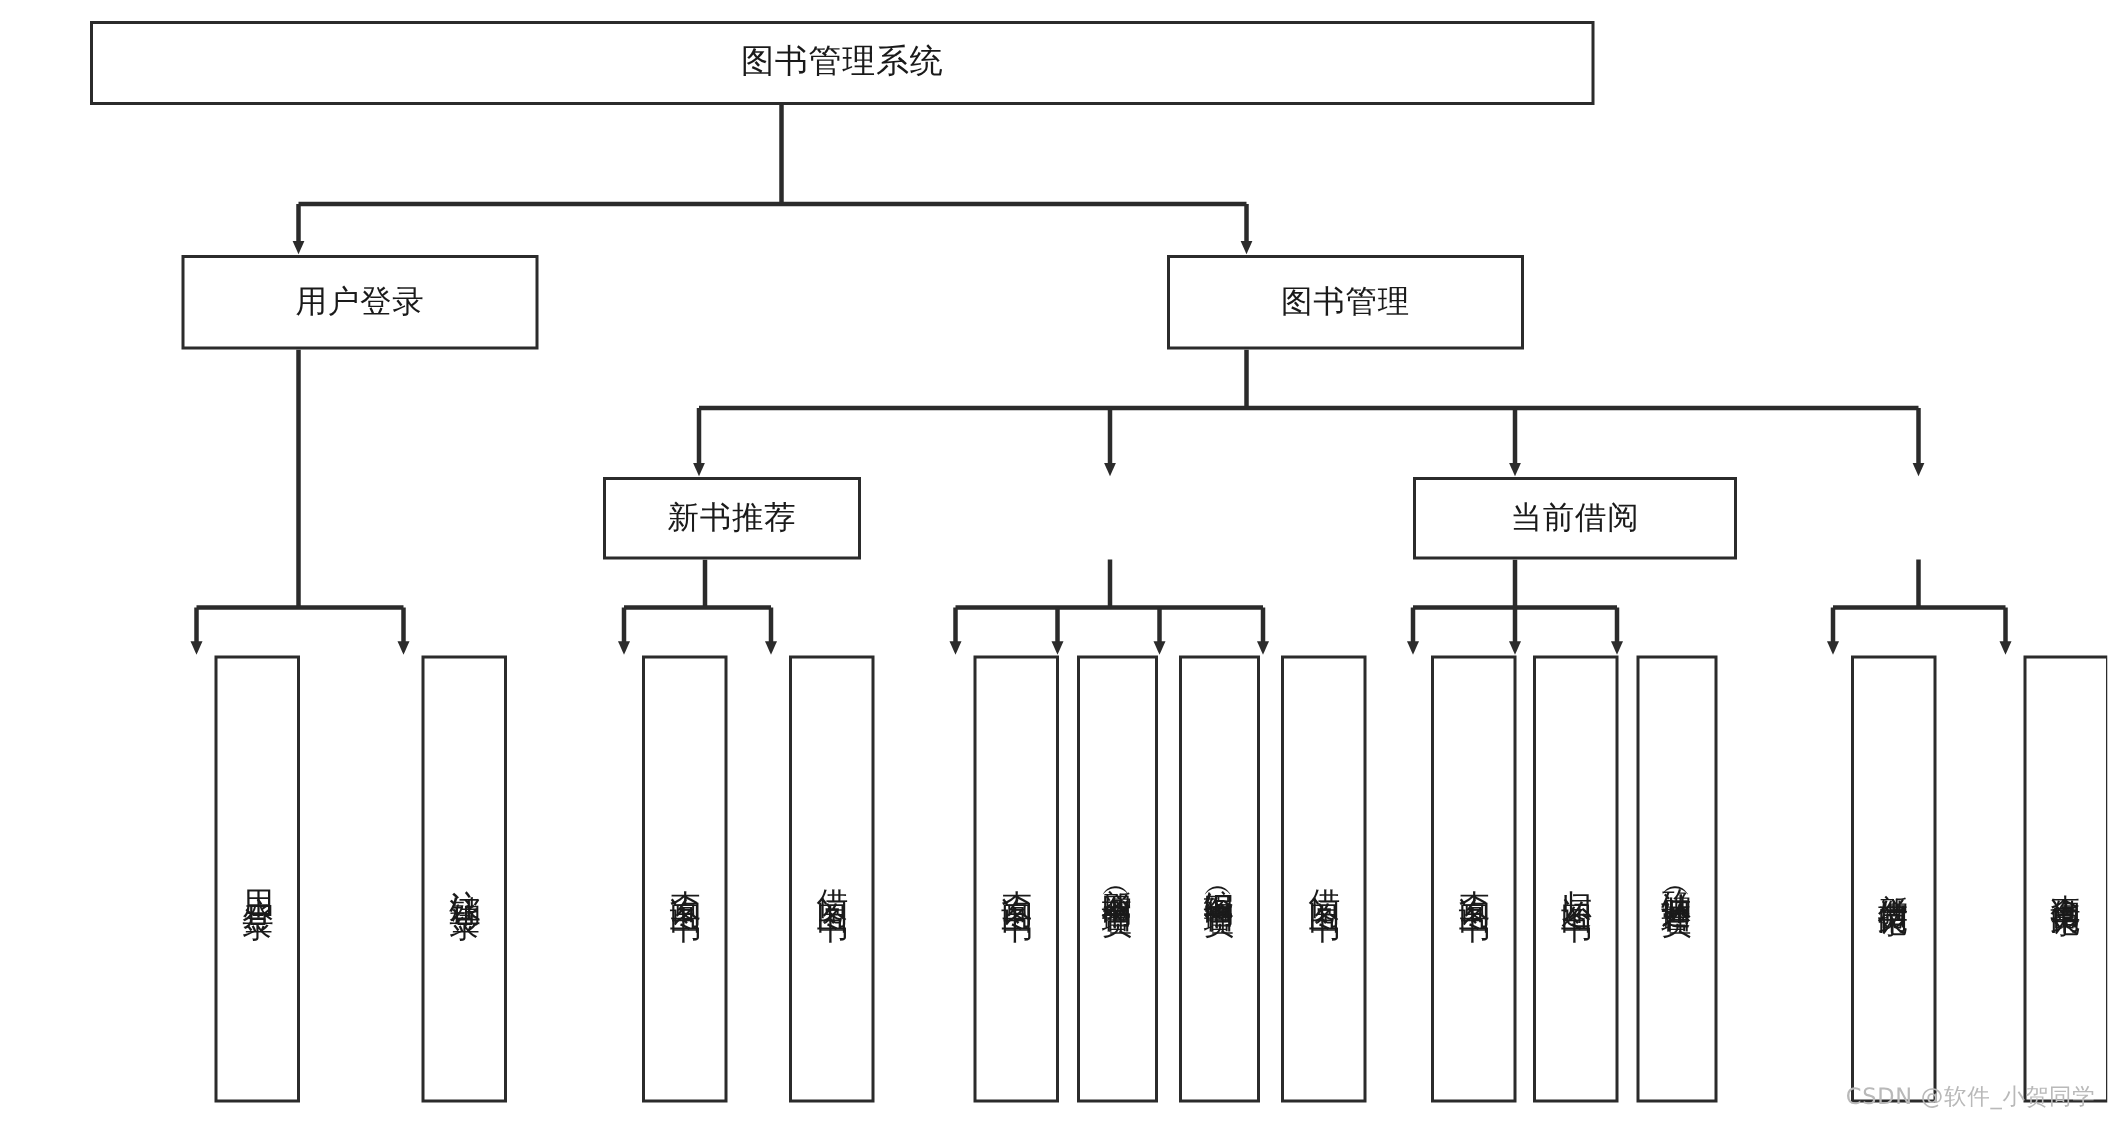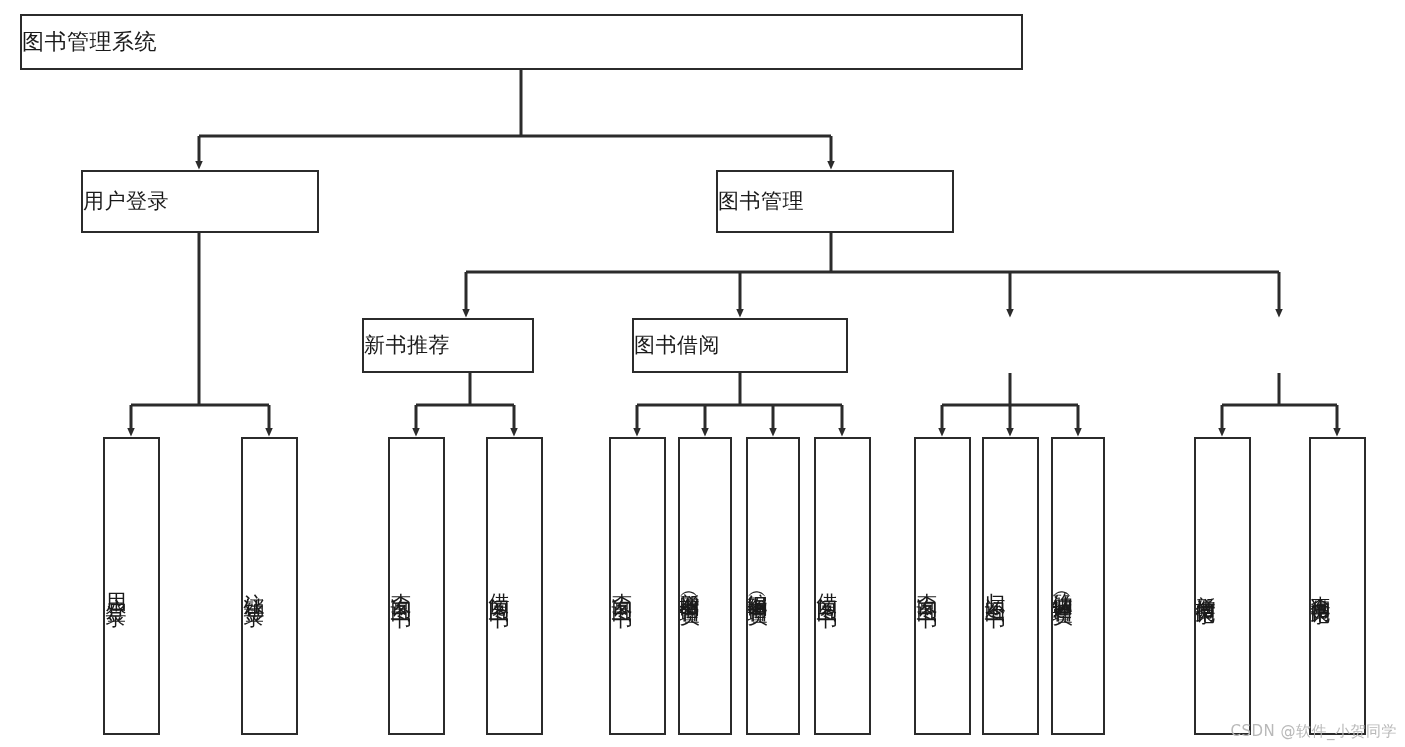--- a/index.html
+++ b/index.html
@@ -23,21 +23,23 @@
     height: 747px;
     pointer-events: none;
   }
   .node {
     position: absolute;
     box-sizing: border-box;
     background: #ffffff;
     border: 2px solid #2b2b2b;
     display: flex;
     align-items: center;
+    justify-content: center;
     overflow: hidden;
+    margin-left: 40px;
   }
   .node .lbl {
     display: block;
     text-align: center;
     color: #1a1a1a;
     line-height: 1.08;
     white-space: nowrap;
   }
   .node.horiz .lbl {
     font-size: 21px;
@@ -129,29 +131,29 @@
     </g>
   </svg>
 
   <div class="node root horiz" style="left:20px; top:14px; width:1003px; height:56px;">
     <span class="lbl">图书管理系统</span>
   </div>
 
   <div class="node horiz" style="left:81px; top:170px; width:238px; height:63px;">
     <span class="lbl">用户登录</span>
   </div>
-  <div class="node horiz" style="left:716px; top:170px; width:238px; height:63px;">
+  <div class="node horiz" style="left:738px; top:170px; width:238px; height:63px;">
     <span class="lbl">图书管理</span>
   </div>
 
   <div class="node horiz" style="left:362px; top:318px; width:172px; height:55px;">
     <span class="lbl">新书推荐</span>
   </div>
-  <div class="node horiz" style="left:632px; top:318px; width:216px; height:55px;">
-    <span class="lbl">图书借阅</span>
+  <div class="node horiz" style="left:902px; top:318px; width:216px; height:55px;">
+    <span class="lbl">当前借阅</span>
   </div>
 
   <div class="node vert" style="left:103px; top:437px; width:57px; height:298px;">
     <span class="lbl">用户登录</span>
   </div>
   <div class="node vert" style="left:241px; top:437px; width:57px; height:298px;">
     <span class="lbl">注销登录</span>
   </div>
 
   <div class="node vert" style="left:388px; top:437px; width:57px; height:298px;">

